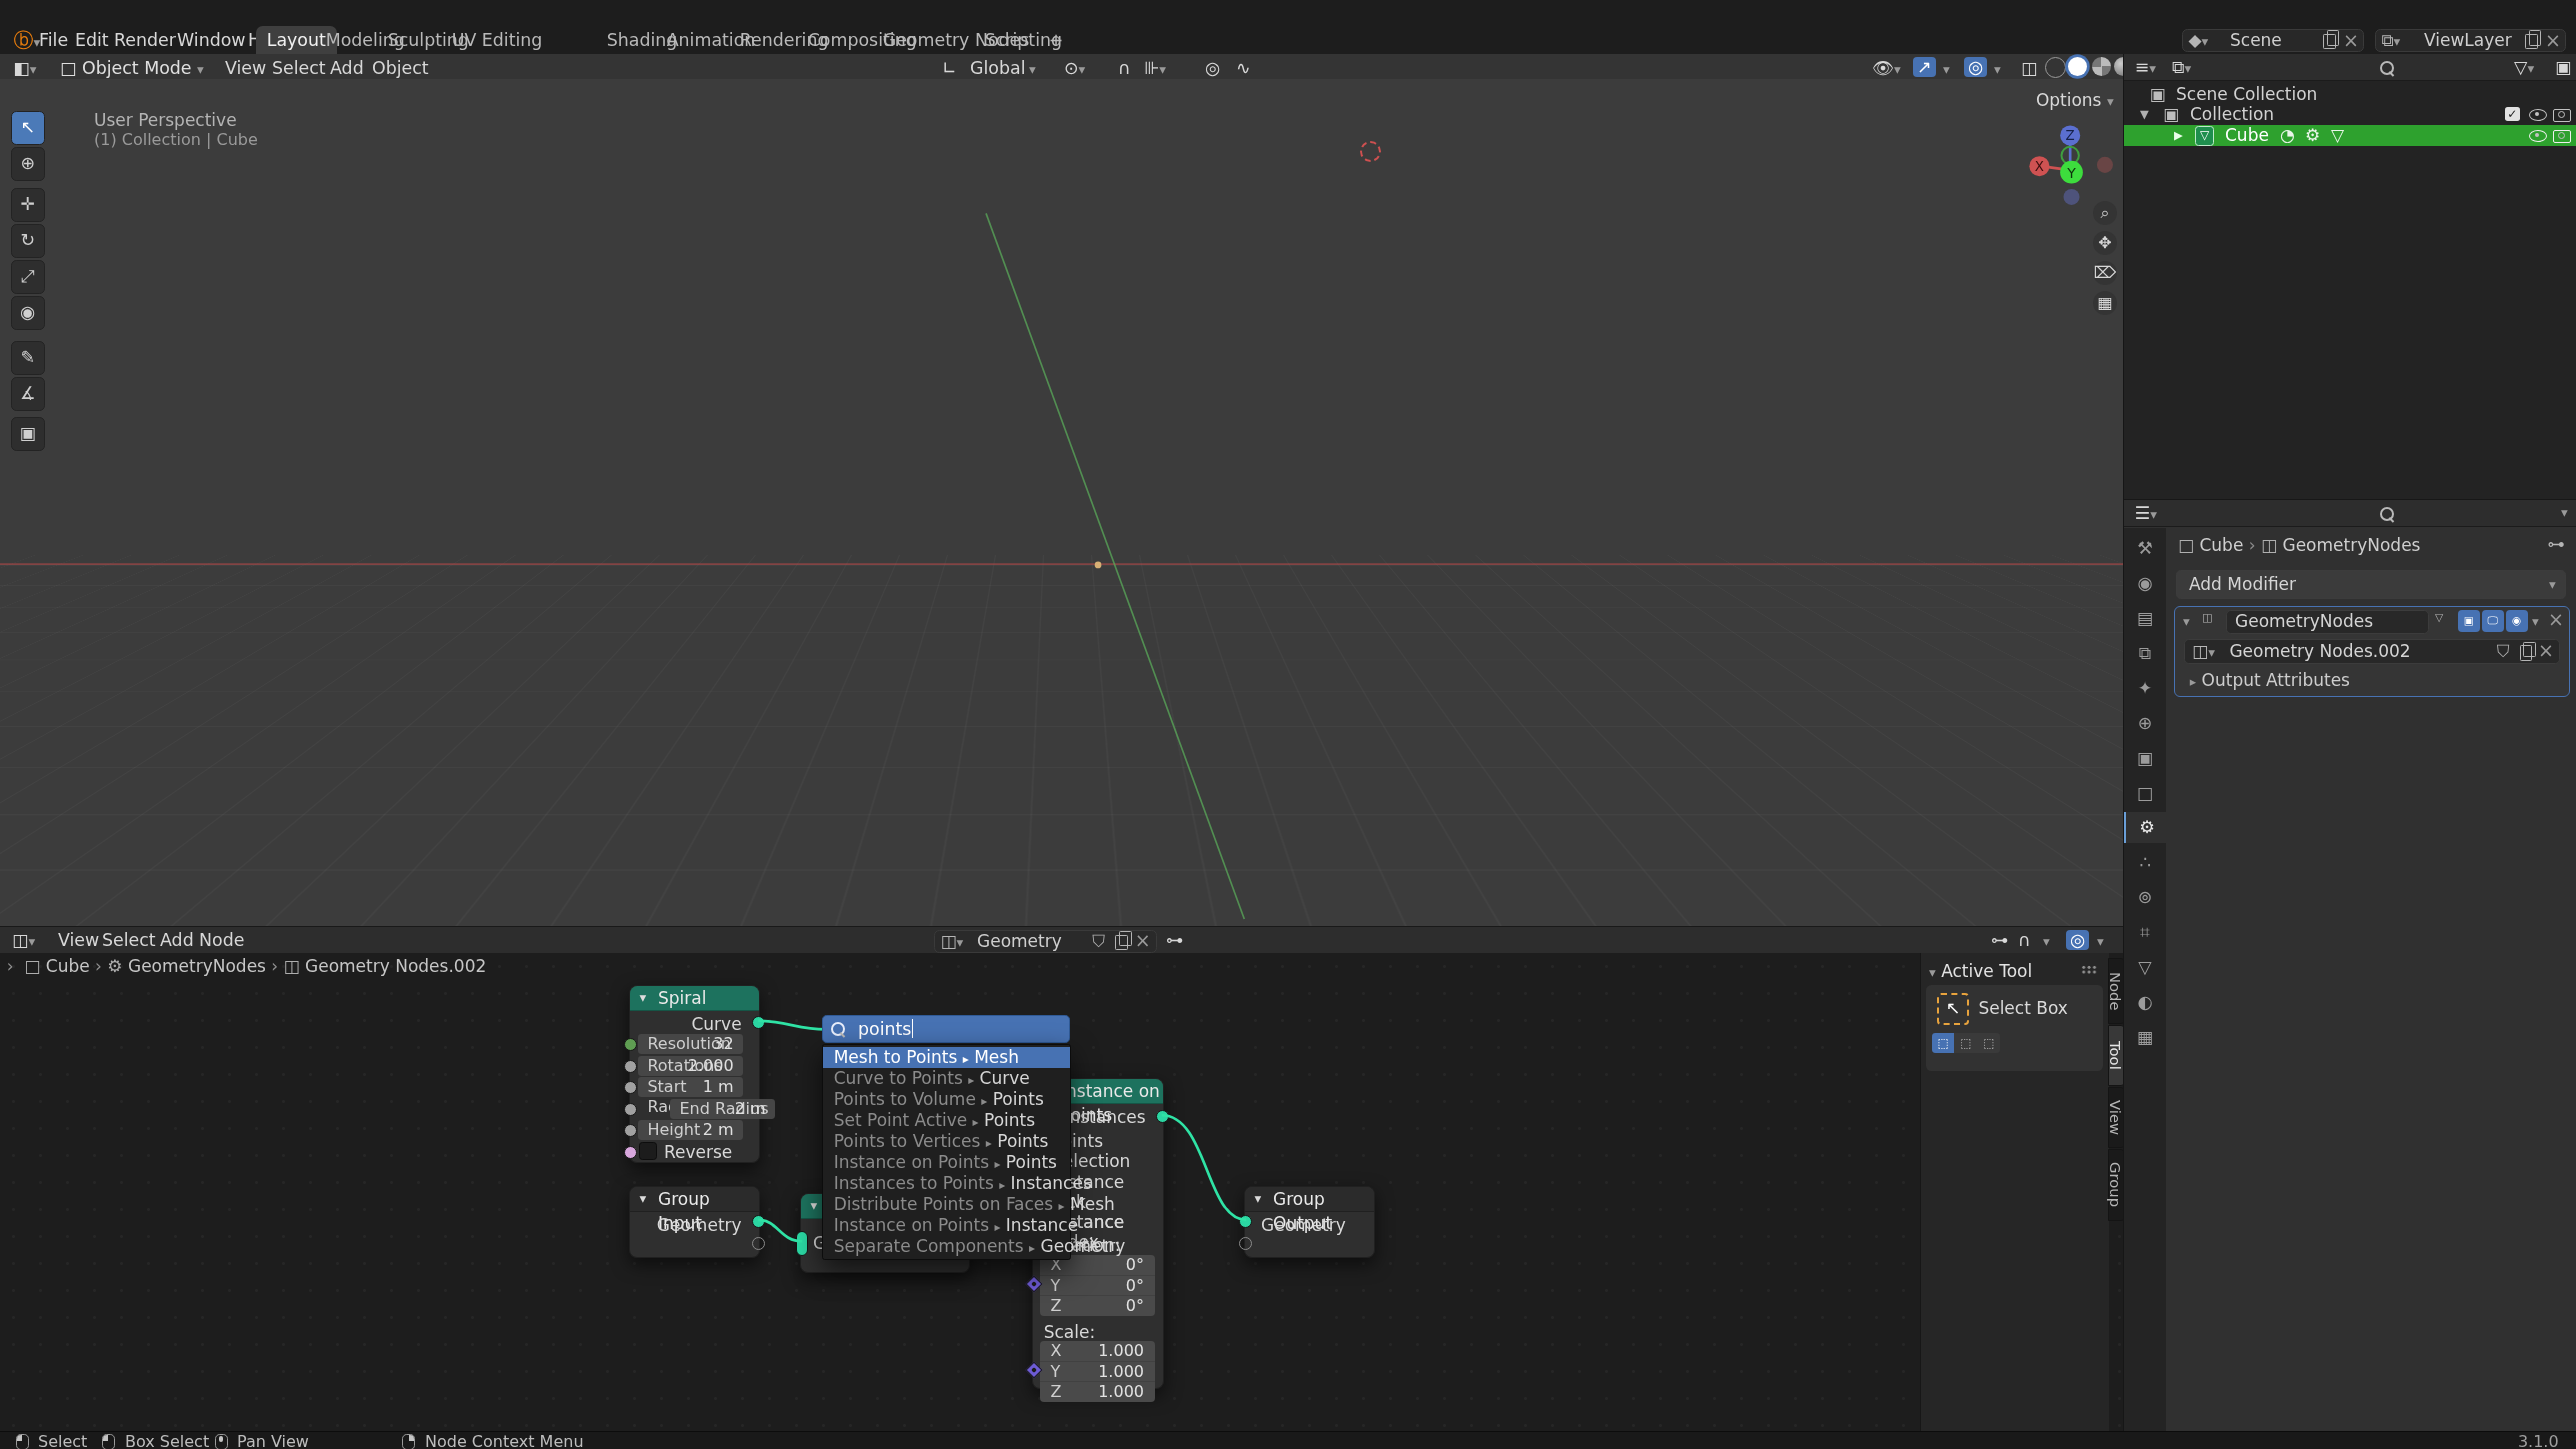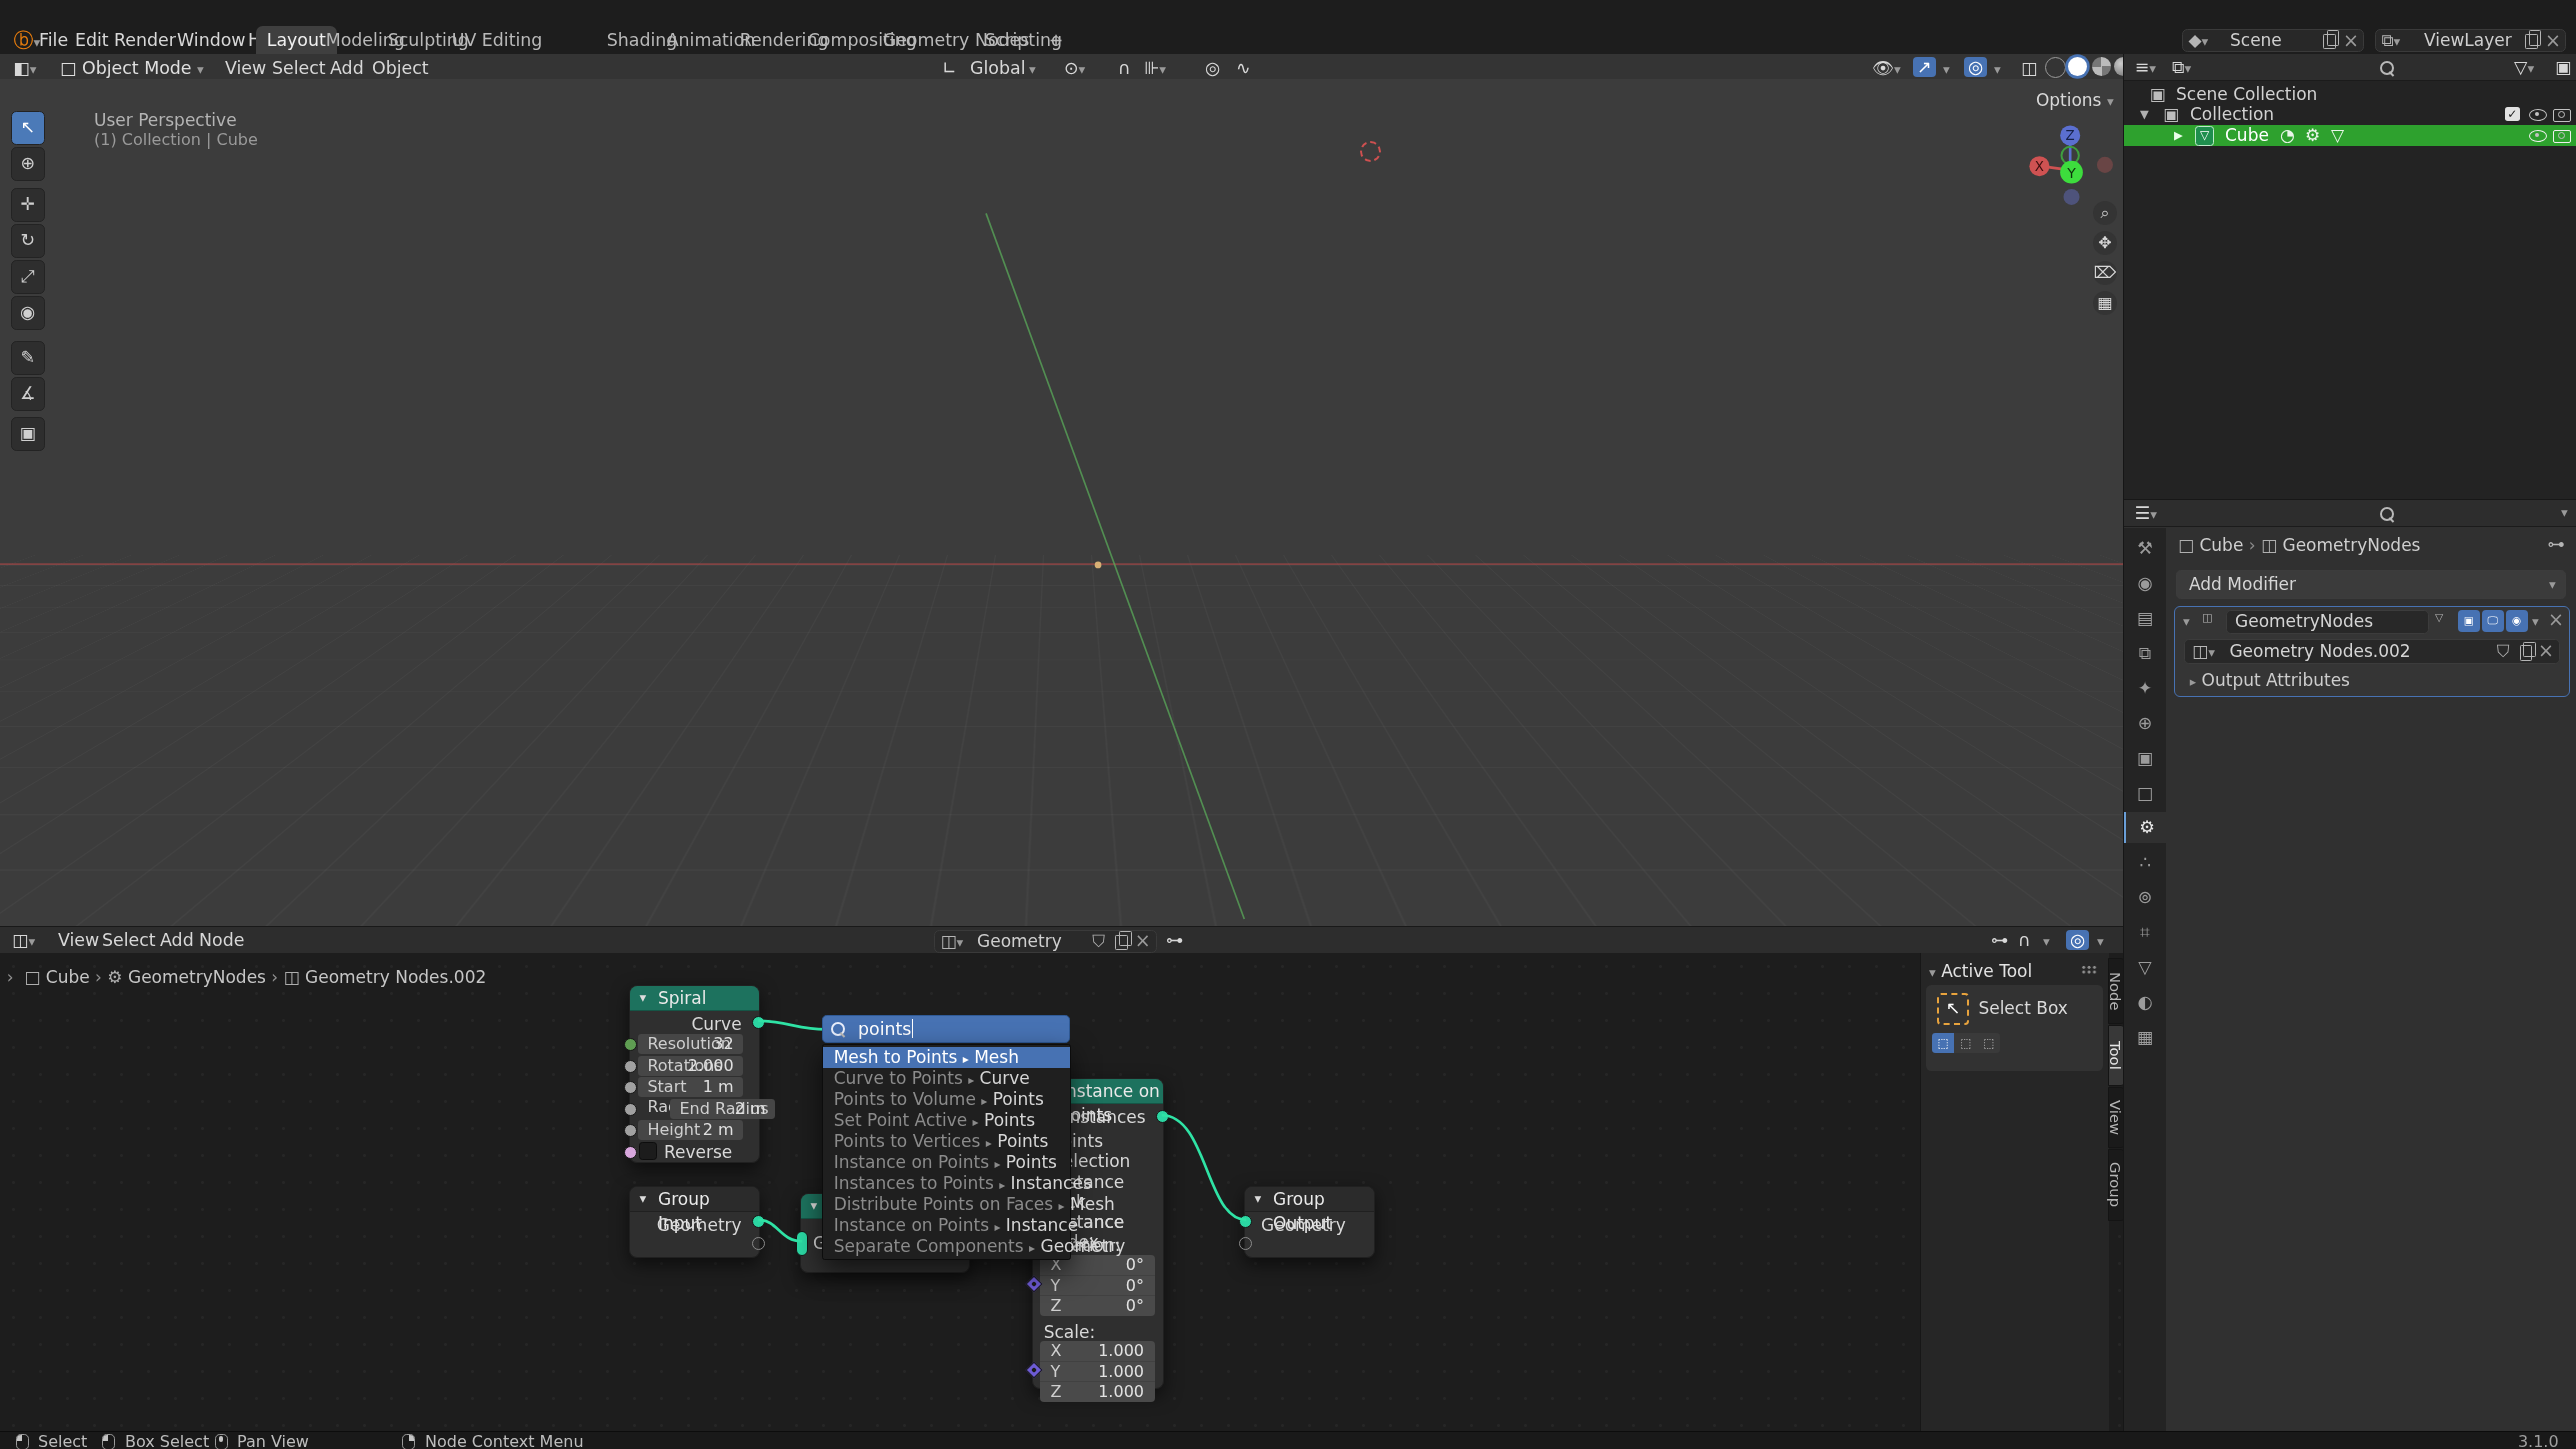--- a/index.html
+++ b/index.html
@@ -320,21 +320,21 @@
 
     <span class="mi" style="left:1987px;top:-0.7px;">⊶</span>
     <span class="mi" style="left:2014px;top:-0.7px;">∩</span>
     <span class="mi" style="left:2039px;top:-0.7px;"><span class="chev">▾</span></span>
     <span class="mi blueb" style="left:2066px;top:3.4px;height:20px;line-height:20px;">◎</span>
     <span class="mi" style="left:2093px;top:-0.7px;"><span class="chev">▾</span></span>
   </div>
 
   <div class="canvas">
 
-    <div class="abs" style="left:6.7px;top:14px;font-size:17px;color:#c6c6c6;z-index:4;">
+    <div class="abs" style="left:6.7px;top:3px;font-size:17px;color:#c6c6c6;z-index:4;">
       <span style="color:#8f8f8f;">›</span>&nbsp;
       <span style="color:#aeaeae;">□</span>
       <span>Cube</span>
       <span style="color:#8f8f8f;"> › </span>
       <span style="color:#aeaeae;">⚙</span>
       <span>GeometryNodes</span>
       <span style="color:#8f8f8f;"> › </span>
       <span style="color:#aeaeae;">◫</span>
       <span>Geometry Nodes.002</span>
     </div>

